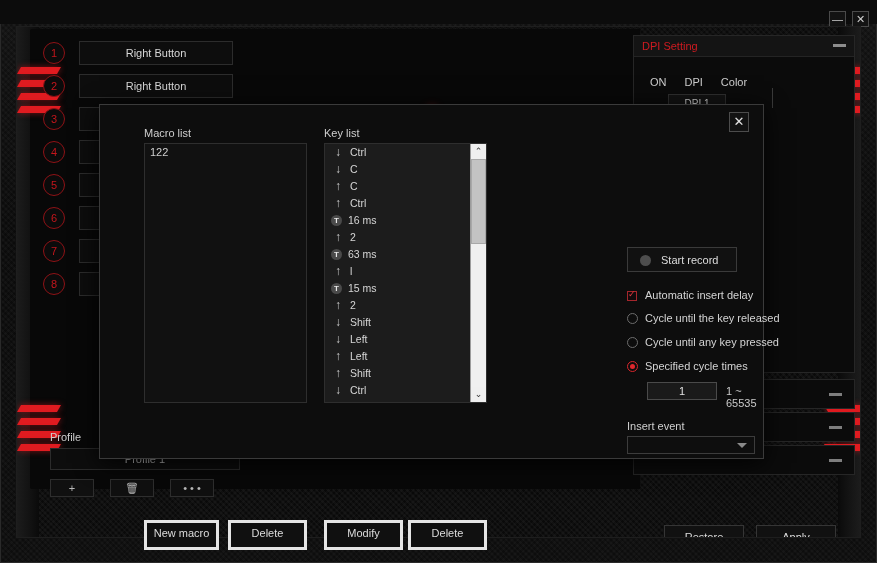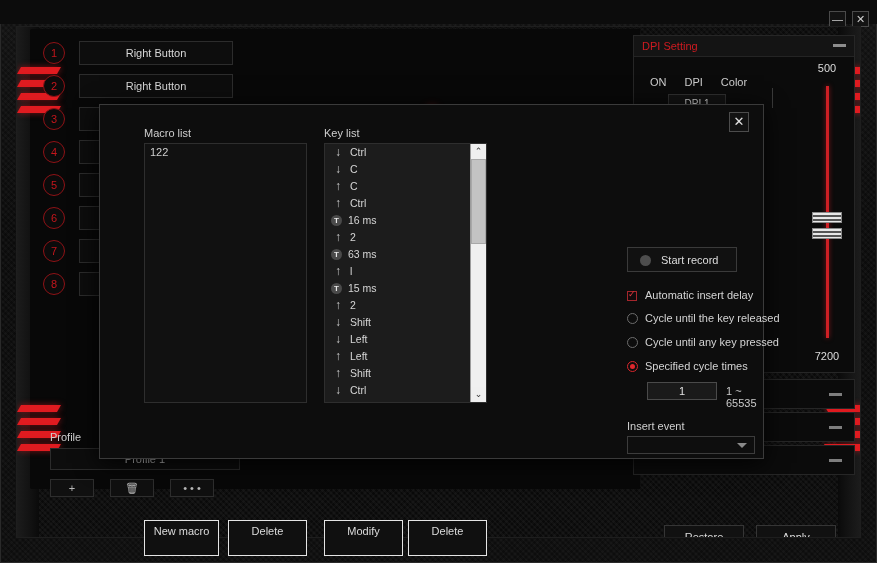--- a/index.html
+++ b/index.html
@@ -164,21 +164,21 @@
     border:1px solid #4a4a4a;box-sizing:border-box;color:#e2e2e2;font-size:11px;line-height:16px;
     text-align:center;}
   .cyc-range{position:absolute;left:626px;top:280px;color:#c9c9c9;font-size:11px;}
 
   .ins-lbl{position:absolute;left:527px;top:315px;color:#cfcfcf;font-size:11px;}
   .ins-sel{position:absolute;left:527px;top:331px;width:128px;height:18px;background:#0e0e0e;
     border:1px solid #3c3c3c;box-sizing:border-box;cursor:pointer;}
   .ins-arrow{position:absolute;right:7px;top:6px;width:0;height:0;border-left:5px solid transparent;
     border-right:5px solid transparent;border-top:5px solid #8a8a8a;}
 
-  .dbtn{position:absolute;top:415px;height:36px;background:#101010;border:1px solid #e5e5e5;
+  .dbtn{position:absolute;top:415px;height:30px;background:#101010;border:3px solid #e5e5e5;
     box-sizing:border-box;color:#dcdcdc;font-size:11px;line-height:21px;text-align:center;cursor:pointer;}
 </style>
 </head>
 <body>
 
 <div class="app">
   <div class="win-frame">
     <div class="checker"></div>
   </div>
 
@@ -278,27 +278,20 @@
         <div class="dpi-min"></div>
       </div>
       <div class="dpi-cols">
         <span>ON</span>
         <span>DPI</span>
         <span>Color</span>
       </div>
       <div class="dpi-row">DPI 1</div>
       <div class="dpi-tick"></div>
 
-      <div class="slider-wrap">
-        <div class="sl-top">500</div>
-        <div class="sl-track"></div>
-        <div class="sl-knob" style="top:150px;"></div>
-        <div class="sl-knob" style="top:166px;"></div>
-        <div class="sl-bot">7200</div>
-      </div>
     </div>
 
     <div class="coll" style="top:352px;">
       <div class="m"></div>
     </div>
     <div class="coll" style="top:385px;">
       <div class="m"></div>
     </div>
     <div class="coll" style="top:418px;">
       <div class="m"></div>

